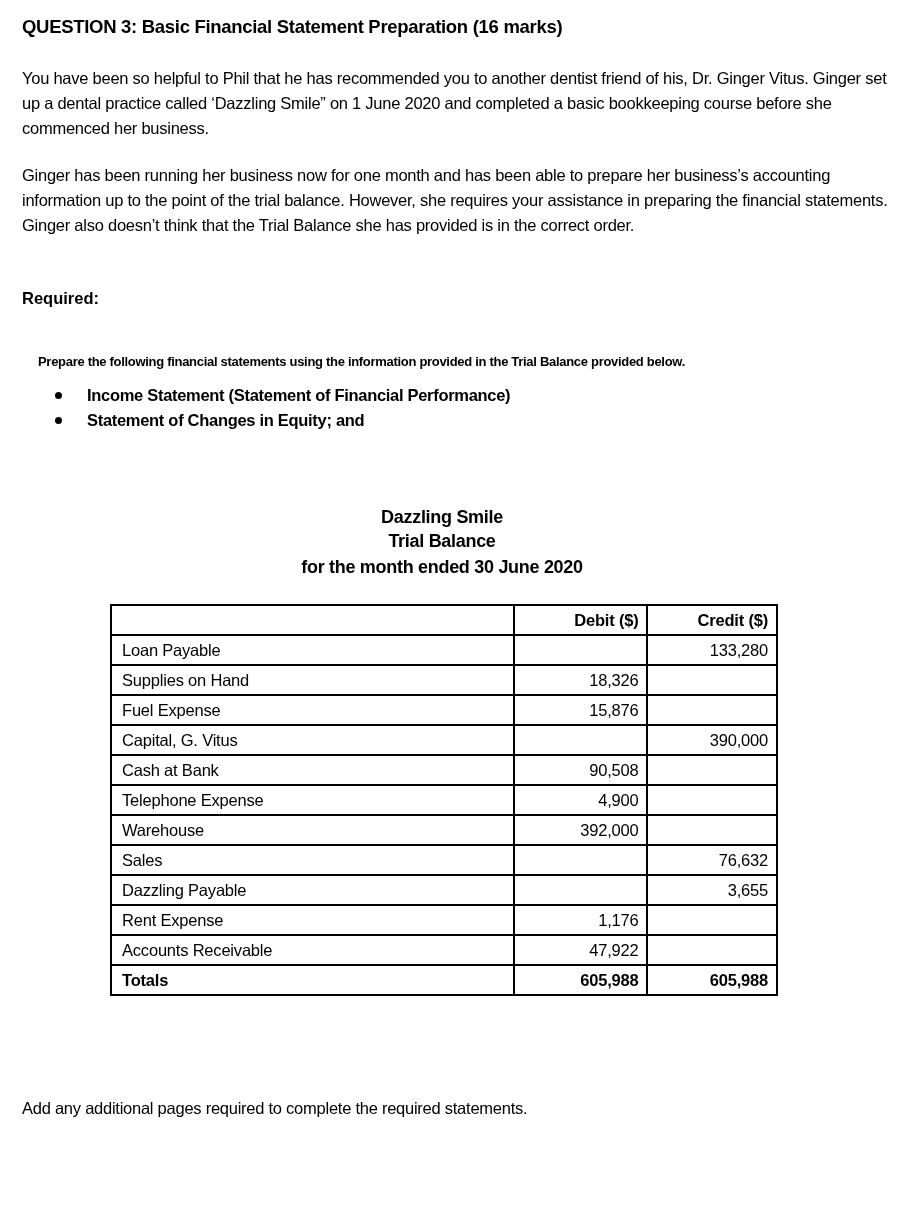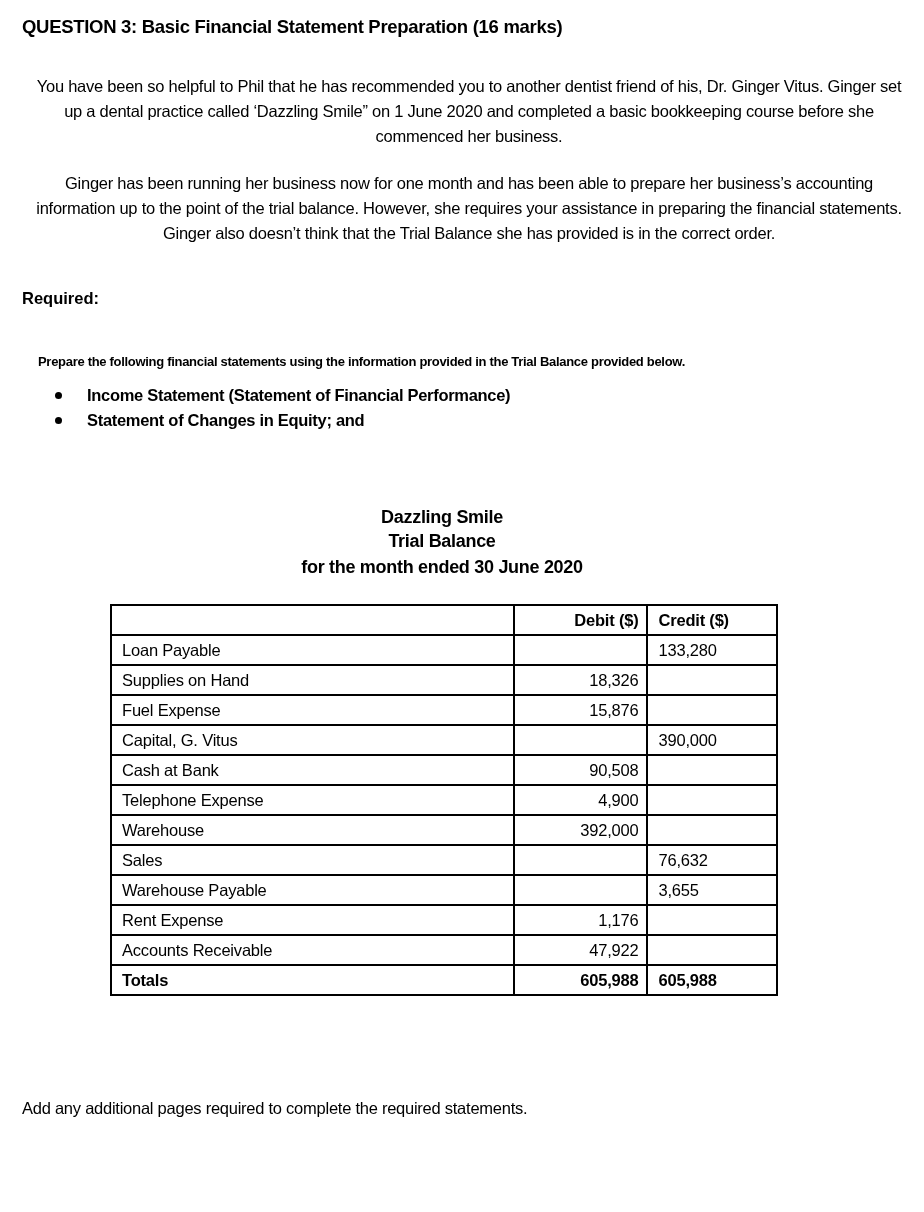--- a/index.html
+++ b/index.html
@@ -32,22 +32,21 @@
       letter-spacing: -0.3px;
       white-space: nowrap;
     }
     .para {
       position: absolute;
       left: 0;
       width: 878px;
       font-size: 16.5px;
       line-height: 25px;
       letter-spacing: -0.25px;
-      margin: 8px;
-      text-align: center;
+      margin: 0;
     }
     .para1 { top: 66px; }
     .para2 { top: 163px; }
     .required {
       position: absolute;
       top: 286px;
       left: 0;
       font-weight: bold;
       font-size: 16.5px;
       line-height: 25px;
@@ -118,21 +117,21 @@
       height: 28px;
       padding: 0 8px 0 10px;
       vertical-align: middle;
     }
     table.tb th {
       font-weight: bold;
       text-align: right;
     }
     table.tb .c-acct { width: 386px; text-align: left; }
     table.tb .c-debit { width: 114px; text-align: right; }
-    table.tb .c-credit { width: 110px; text-align: left; margin-top: 12px; }
+    table.tb .c-credit { width: 110px; text-align: right; margin-top: 12px; }
     table.tb tr.totals td { font-weight: bold; }
 
     .footer-note {
       position: absolute;
       top: 1096px;
       left: 0;
       font-size: 16.5px;
       line-height: 25px;
       letter-spacing: -0.25px;
       white-space: nowrap;
@@ -210,21 +209,21 @@
         <td class="c-acct">Warehouse</td>
         <td class="c-debit">392,000</td>
         <td class="c-credit"></td>
       </tr>
       <tr>
         <td class="c-acct">Sales</td>
         <td class="c-debit"></td>
         <td class="c-credit">76,632</td>
       </tr>
       <tr>
-        <td class="c-acct">Warehouse Payable</td>
+        <td class="c-acct">Dazzling Payable</td>
         <td class="c-debit"></td>
         <td class="c-credit">3,655</td>
       </tr>
       <tr>
         <td class="c-acct">Rent Expense</td>
         <td class="c-debit">1,176</td>
         <td class="c-credit"></td>
       </tr>
       <tr>
         <td class="c-acct">Accounts Receivable</td>

